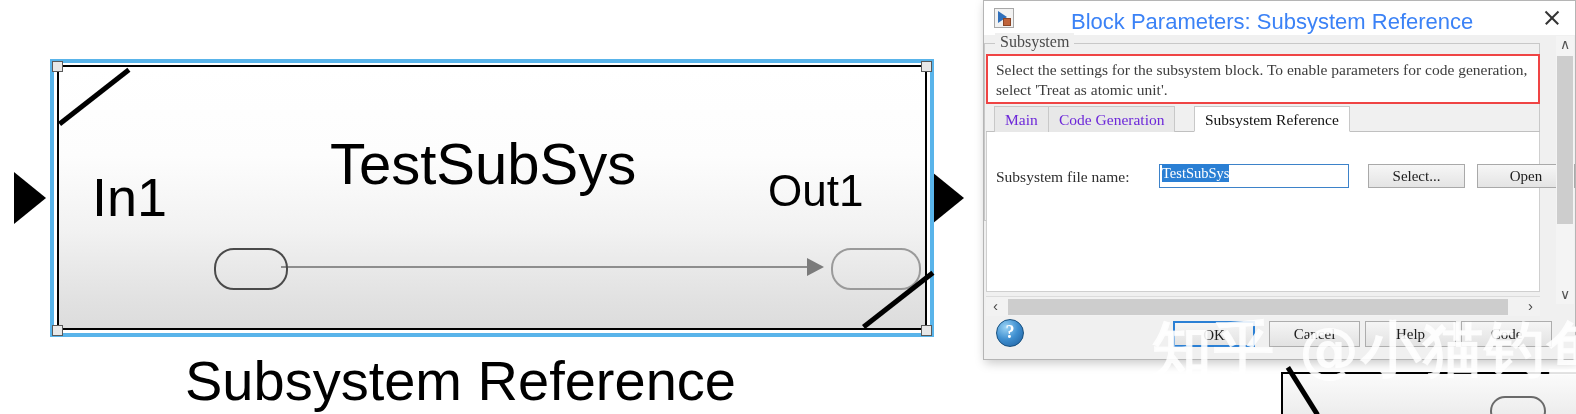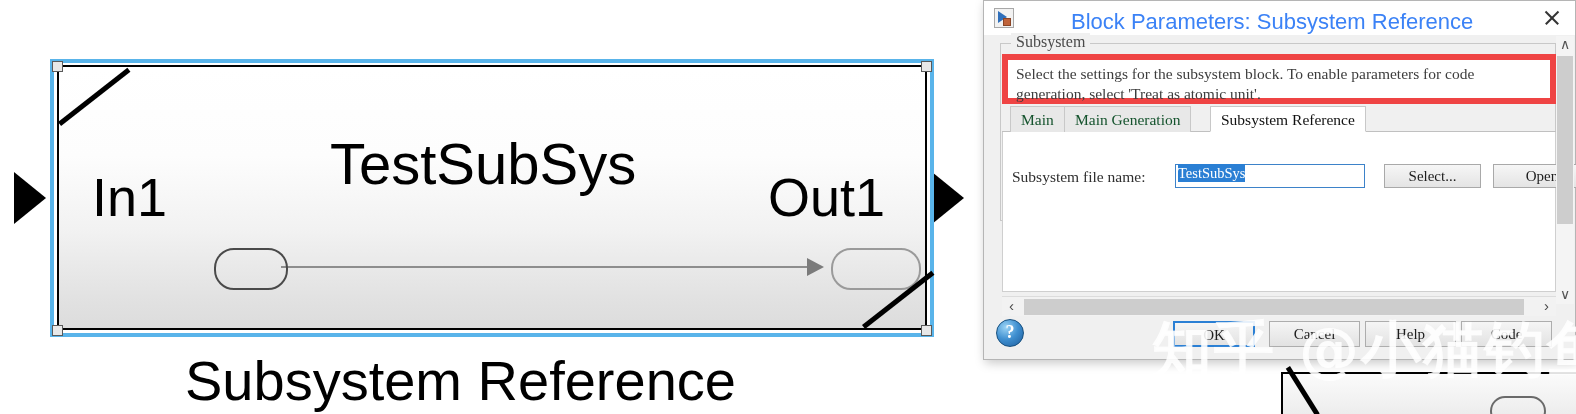--- a/index.html
+++ b/index.html
@@ -75,21 +75,21 @@
   .signal-arrow {
     position: absolute; left: 748px; top: 191px;
     width: 0; height: 0;
     border-top: 9px solid transparent;
     border-bottom: 9px solid transparent;
     border-left: 17px solid #7b7b7b;
   }
 
   .blk-text { position: absolute; color: #000000; white-space: nowrap; }
   .t-in1   { left: 92px;  top: 166px; font-size: 54px; }
-  .t-out1  { left: 768px; top: 166px; font-size: 54px; }
+  .t-out1  { left: 768px; top: 166px; font-size: 44px; }
   .t-title { left: 330px; top: 130px; font-size: 58px; }
   .t-label { left: 185px; top: 348px; font-size: 56px; }
 
   .bg-block-2 {
     position: absolute; left: 1281px; top: 372px; width: 300px; height: 60px;
     background: linear-gradient(to bottom, #fbfbfb 0%, #ededed 70%, #e4e4e4 100%);
     border: 2px solid #000000; box-sizing: border-box;
   }
   .bg-block-2-cut {
     position: absolute; left: 1290px; top: 366px; width: 56px; height: 5px;
@@ -141,40 +141,40 @@
     width: 18px; height: 1.6px; background: #333;
   }
   .tb-close::before { transform: rotate(45deg); }
   .tb-close::after  { transform: rotate(-45deg); }
 
   .dlg-body {
     position: absolute; left: 0; top: 34px; right: 0; bottom: 0;
     background: #f0f0f0;
   }
   .group {
-    position: absolute; left: 16px; top: 8px; width: 556px; height: 178px;
+    position: absolute; left: 0; top: 8px; width: 556px; height: 178px;
     border: 1px solid #c8c8c8; background: #f0f0f0; box-sizing: border-box;
   }
   .group-title {
     position: absolute; left: 10px; top: -11px; padding: 0 5px;
     background: #f0f0f0; font-size: 16px; color: #4a4a4a;
   }
   .desc-box {
     position: absolute; left: 1px; top: 10px; width: 554px; height: 50px;
-    background: #ffffff; border: 6px solid #ef4444; box-sizing: border-box;
+    background: #ffffff; border: 2px solid #ef4444; box-sizing: border-box;
     padding: 4px 8px; font-size: 15.5px; color: #3d3d3d; line-height: 20px;
   }
 
   .tabs {
     position: absolute; left: 1px; top: 62px; width: 554px; height: 26px;
     border-bottom: 1px solid #c0c0c0; box-sizing: border-box;
   }
   .tab {
     position: absolute; top: 0; height: 26px; line-height: 25px;
-    padding: 0 10px; font-size: 15.5px; color: #14532d;
+    padding: 0 10px; font-size: 15.5px; color: #6d28d9;
     border: 1px solid #c8c8c8; border-bottom: none; box-sizing: border-box;
     background: #e8e8e8; cursor: pointer;
   }
   .tab.active { background: #ffffff; border-bottom: 1px solid #ffffff; color: #111; }
 
   .tab-pane {
     position: absolute; left: 1px; top: 88px; width: 554px; height: 160px;
     background: #ffffff; border: 1px solid #cfcfcf; border-top: none; box-sizing: border-box;
   }
   .pane-desc {
@@ -318,21 +318,21 @@
 
     <div class="dlg-body">
 
       <div class="group">
         <div class="group-title">Subsystem</div>
 
         <div class="desc-box">Select the settings for the subsystem block. To enable parameters for code generation, select 'Treat as atomic unit'.</div>
 
         <div class="tabs">
           <div class="tab" style="left:8px;">Main</div>
-          <div class="tab" style="left:62px;">Main Generation</div>
+          <div class="tab" style="left:62px;">Code Generation</div>
           <div class="tab active" style="left:208px;">Subsystem Reference</div>
         </div>
 
         <div class="tab-pane">
           <div class="row-label">Subsystem file name:</div>
           <div class="file-input">
             <span class="sel">TestSubSys</span>
           </div>
           <div class="btn btn-browse">Select...</div>
           <div class="btn btn-open">Open</div>

